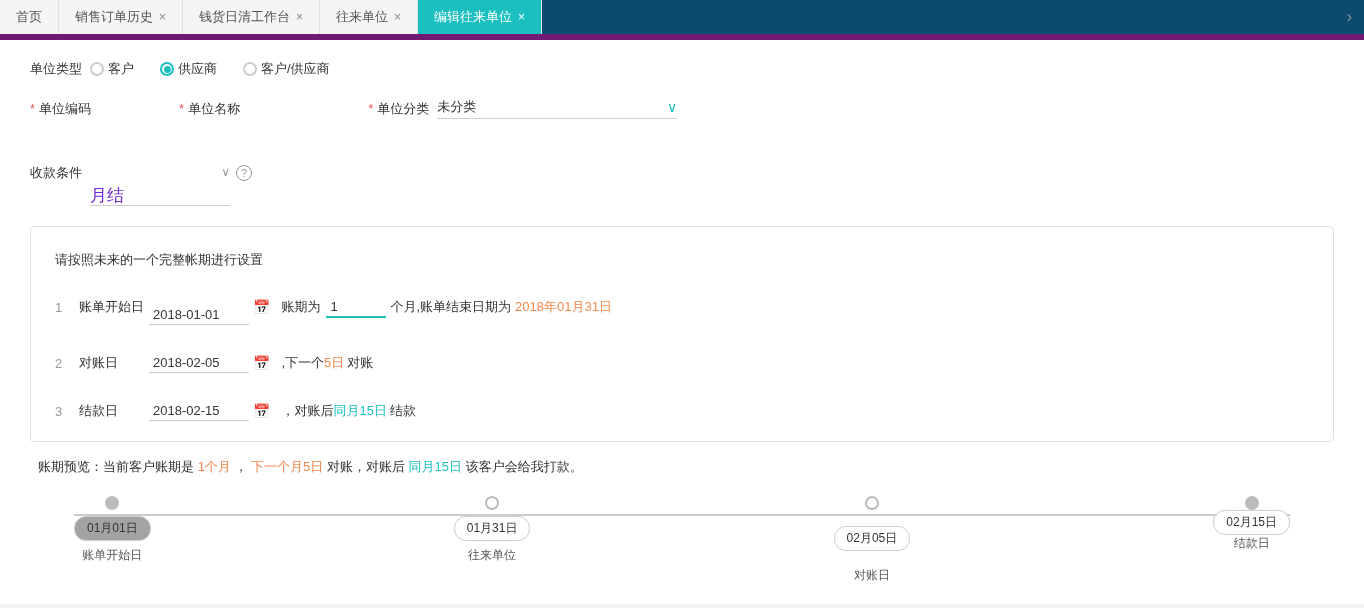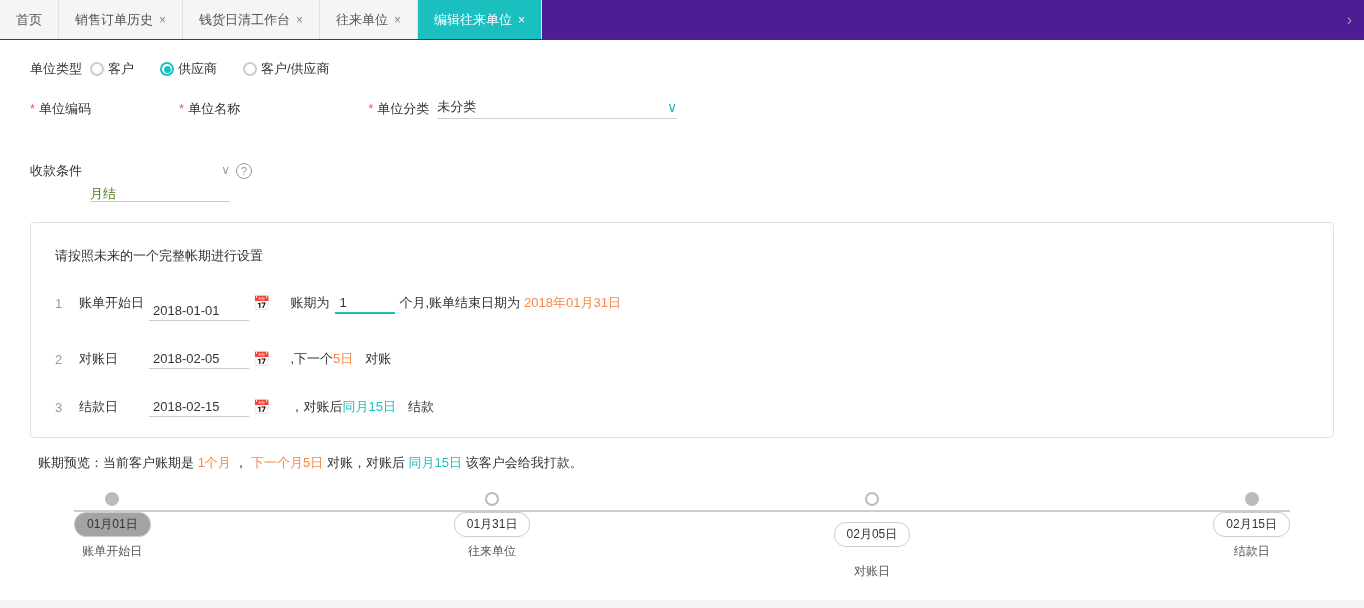--- a/index.html
+++ b/index.html
@@ -2,22 +2,22 @@
 <html><head>
   <meta charset="utf-8">
   <style>
     * { box-sizing: border-box; margin: 0; padding: 0; }
     body { font-family: 'Microsoft YaHei', Arial, sans-serif; font-size: 13px; color: #333; background: #f5f5f5; }
 
     
     .tabs-bar {
       display: flex;
       align-items: center;
-      background: #4c1d95;
-      border-bottom: 1px solid #701a75;
+      background: #0c4a6e;
+      border-bottom: 6px solid #701a75;
       height: 40px;
       padding: 0 0;
     }
     .tab {
       display: flex;
       align-items: center;
       padding: 0 16px;
       height: 100%;
       cursor: pointer;
       font-size: 13px;
@@ -134,22 +134,22 @@
     .form-select-wrapper {
       display: flex;
       align-items: center;
       border-bottom: 1px solid #ccc;
       width: 160px;
       cursor: pointer;
     }
     .form-select-wrapper select {
       border: none;
       outline: none;
-      font-size: 13px;
-      color: #4d7c0f;
+      font-size: 17px;
+      color: #6d28d9;
       flex: 1;
       background: transparent;
       cursor: pointer;
       appearance: none;
       margin-top: 47px;
     }
     .form-select-wrapper .chevron { color: #999; font-size: 12px; margin-left: 4px; }
 
     
     .help-icon {
@@ -216,21 +216,21 @@
       padding: 2px 4px;
     }
     .cal-icon {
       color: #1bbfbf;
       font-size: 14px;
       cursor: pointer;
     }
     .row-desc {
       font-size: 13px;
       color: #333;
-      margin-left: 12px;
+      margin-left: 3px;
     }
     .highlight-orange { color: #f5874a; font-weight: 500; }
     .highlight-teal { color: #1bbfbf; font-weight: 500; }
 
     
     .period-input {
       border: none;
       border-bottom: 2px solid #1bbfbf;
       outline: none;
       font-size: 13px;
@@ -417,21 +417,21 @@
           <div style="border:1px solid #ccc;border-radius:12px;padding:3px 12px;font-size:12px;color:#333;background:#fff;white-space:nowrap;">01月31日</div>
           <div style="font-size:12px;color:#555;">往来单位</div>
         </div>
 
         <div style="display:flex;flex-direction:column;align-items:center;gap:16px;">
           <div style="width:14px;height:14px;border-radius:50%;background:#fff;border:2px solid #bbb;"></div>
           <div style="border:1px solid #ccc;border-radius:12px;padding:3px 12px;font-size:12px;color:#333;background:#fff;white-space:nowrap;">02月05日</div>
           <div style="font-size:12px;color:#555;">对账日</div>
         </div>
 
-        <div style="display:flex;flex-direction:column;align-items:center;gap:6px;">
+        <div style="display:flex;flex-direction:column;align-items:center;">
           <div style="width:14px;height:14px;border-radius:50%;background:#bbb;border:2px solid #bbb;"></div>
           <div style="border:1px solid #ccc;border-radius:12px;padding:3px 12px;font-size:12px;color:#333;background:#fff;white-space:nowrap;">02月15日</div>
           <div style="font-size:12px;color:#555;">结款日</div>
         </div>
 
       </div>
     </div>
 
   </div>
 

